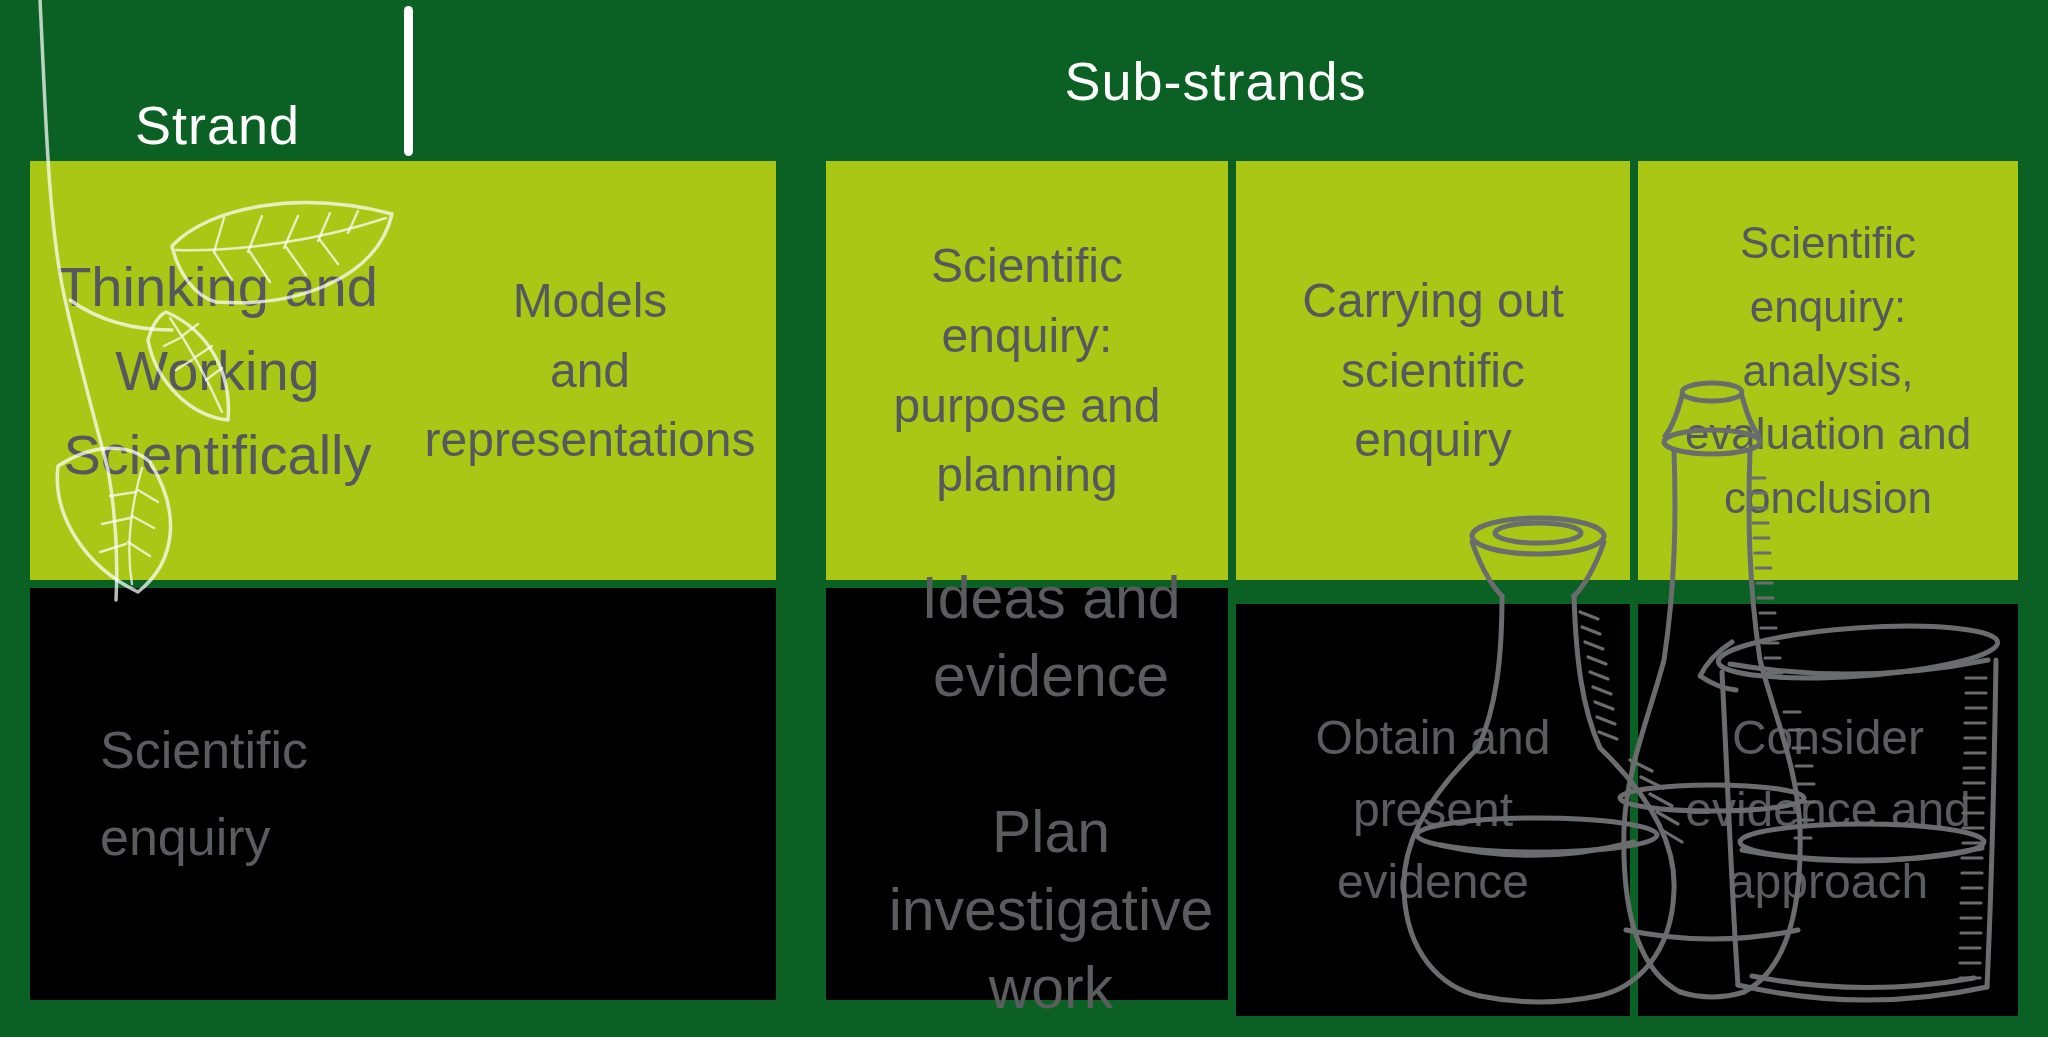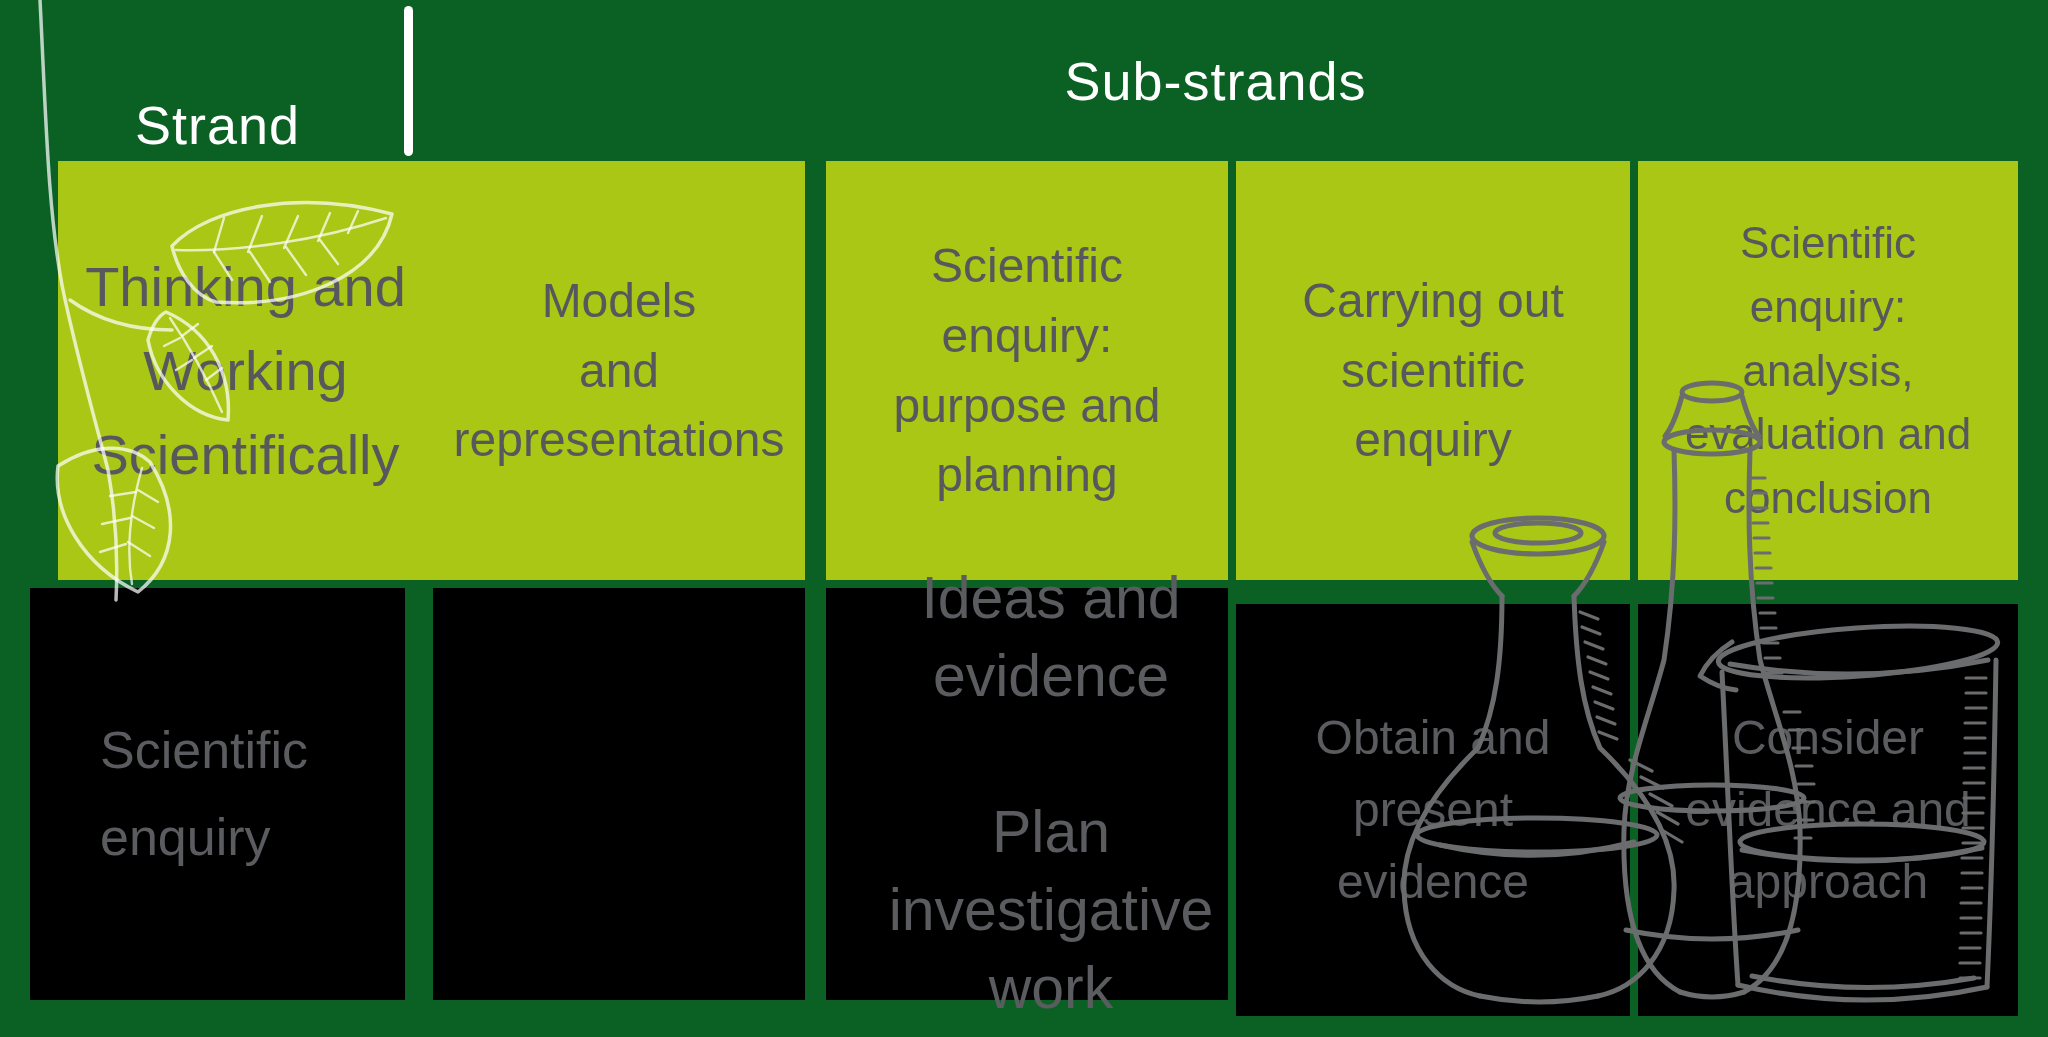--- a/index.html
+++ b/index.html
@@ -36,26 +36,26 @@
 
   
   .cell{
     position:absolute;
     display:flex;flex-direction:column;justify-content:center;align-items:center;
     text-align:center;white-space:pre-line;
   }
   .lime-row{top:161px;height:419px;background:var(--lime);color:var(--text-on-lime);}
   .dark-row{top:588px;height:412px;background:var(--cell-black);color:var(--text-on-black);}
   .c1{left:30px;width:375px;}
-  .c2{left:433px;width:372px;}
+  .c2{left:404px;width:372px;}
   .c3{left:826px;width:402px;}
   .c4{left:1236px;width:394px;}
   .c5{left:1638px;width:380px;}
 
-  .lime-row.c1{font-size:56px;line-height:1.5;margin-left:28px;}
+  .lime-row.c1{font-size:56px;line-height:1.5;}
   .lime-row.c2,.lime-row.c3,.lime-row.c4{font-size:48px;line-height:1.45;}
   .lime-row.c5{font-size:44px;line-height:1.45;}
 
   .dark-row.c1{font-size:52px;line-height:1.68;align-items:flex-start;text-align:left;padding-left:70px;}
   .dark-row.c3{font-size:59px;line-height:1.32;padding-left:48px;}
   .dark-row.c4,.dark-row.c5{font-size:48px;line-height:1.5;margin-top:16px;}
 
   
   .decor{position:absolute;pointer-events:none;}
   .leaf-svg{left:0;top:0;}

